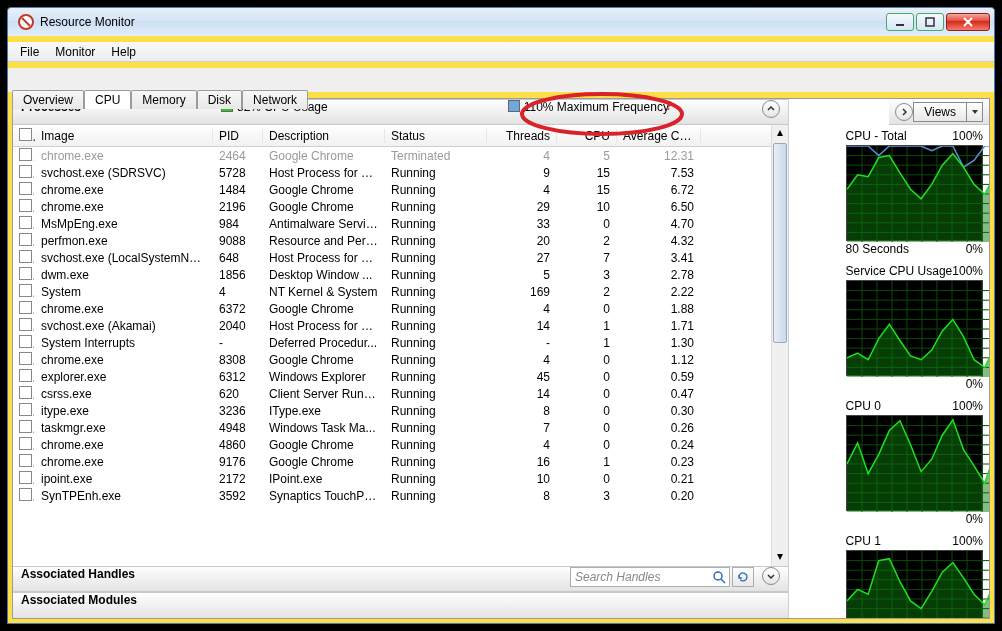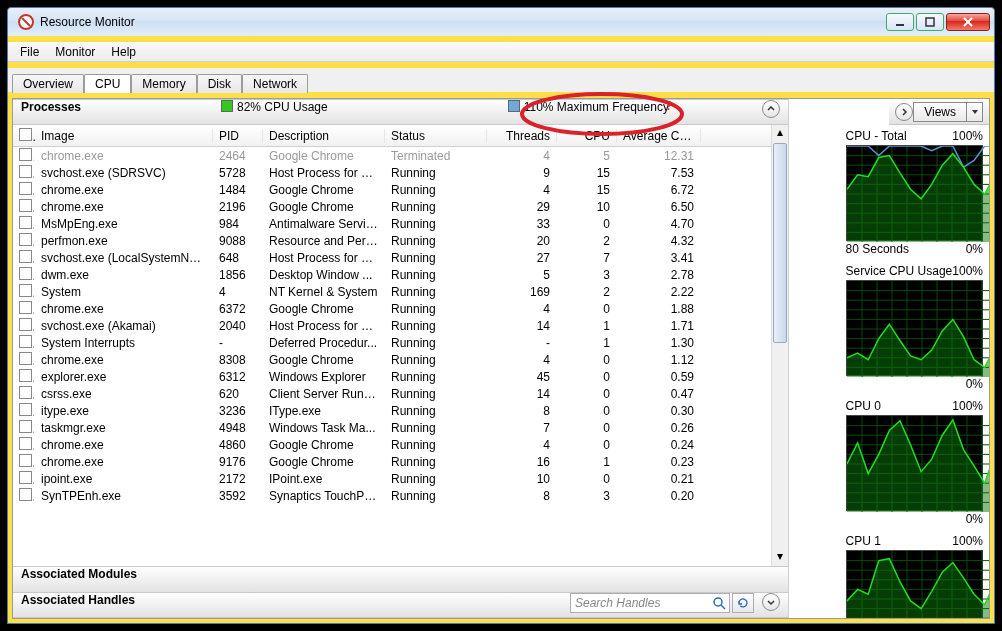--- a/index.html
+++ b/index.html
@@ -7,21 +7,21 @@
 .window { position: absolute; left: 7px; top: 7px; width: 988px; height: 617px; background: #fde047; border: 1px solid #4a7bb0; border-radius: 4px 4px 0 0; box-shadow: 0 0 6px rgba(0,0,0,.6); display: flex; flex-direction: column; gap: 6px; }
 .titlebar { height: 28px; background: linear-gradient(#e8f0fa,#d6e4f5 45%,#cbdff3 46%,#e4eefb); display: flex; align-items: center; padding: 0 4px; border-radius: 4px 4px 0 0; }
 .titlebar .icon { width: 16px; height: 16px; margin: 0 6px; }
 .titlebar .title { flex: 1; color: #000; }
 .win-btn { width: 28px; height: 18px; margin-left: 2px; border: 1px solid #4a6; border-radius: 3px; background: linear-gradient(#f6f9fd,#d7e6f7); display: flex; align-items: center; justify-content: center; }
 .win-btn.close { width: 44px; background: linear-gradient(#f5a6a0,#e0493b 45%,#d8281b 46%,#ef7c6d); border-color: #8b2218; color: #fff; }
 .win-btn svg { width: 10px; height: 10px; }
 .menubar { height: 20px; background: linear-gradient(#fafafa,#ececec); border-bottom: 1px solid #d0d0d0; display: flex; align-items: center; padding-left: 4px; }
 .menubar span { padding: 2px 8px; }
 .tabrow { height: 24px; display: flex; align-items: flex-end; padding: 4px 4px 0 4px; background: #f0f0f0; }
-.tab { padding: 2px 10px; border: 1px solid #9b9b9b; border-bottom: none; background: linear-gradient(#f7f7f7,#e8e8e8); margin-right: 0; position: relative; top: 1px; border-radius: 2px 2px 0 0; }
+.tab { padding: 2px 10px; border: 1px solid #9b9b9b; border-bottom: none; background: linear-gradient(#f7f7f7,#e8e8e8); margin-right: 0; position: relative; top: 17px; border-radius: 2px 2px 0 0; }
 .tab.active { background: #fff; z-index: 2; }
 .content-wrap { flex: 1; border: 1px solid #9b9b9b; margin: 0 4px 4px 4px; background: #fff; display: flex; overflow: hidden; }
 .left-pane { flex: 1; display: flex; flex-direction: column; border-right: 1px solid #d0d0d0; min-width: 0; }
 .right-pane { width: 200px; display: flex; flex-direction: column; background: #fff; align-items: flex-end; }
 .section-hdr { height: 26px; background: linear-gradient(#fefefe,#e3e3e3); border-top: 1px solid #c9c9c9; border-bottom: 1px solid #c9c9c9; display: flex; align-items: flex-start; padding: 0 8px; }
 .section-hdr .lbl { font-weight: bold; width: 200px; }
 .section-hdr .chip { width: 12px; height: 12px; border: 1px solid #666; margin-right: 4px; }
 .section-hdr .chip.green { background: #2fc91f; }
 .section-hdr .chip.blue { background: #6fa8dc; }
 .section-hdr .stat { margin-right: 40px; white-space: nowrap; }
@@ -350,25 +350,20 @@
         </div>
         <div class="scrollv">
           <div style="height:17px;text-align:center">▴</div>
           <div class="thumb" style="height:200px"></div>
           <div style="flex:1"></div>
           <div style="height:17px;text-align:center">▾</div>
         </div>
       </div>
 
 
-      <div class="section-hdr" style="border-bottom:none">
-        <span class="lbl">Associated Modules</span>
-        <span class="spacer"></span>
-      </div>
-
       <div class="section-hdr">
         <span class="lbl">Associated Handles</span>
         <span class="spacer"></span>
         <div class="search-wrap">
           <div class="search-box">
             <span>Search Handles</span>
             <span class="mag"><svg width="14" height="14" viewBox="0 0 14 14">
                   <circle cx="6" cy="6" r="4" fill="none" stroke="#2a6bbf" stroke-width="1.5"></circle>
                   <line x1="9" y1="9" x2="13" y2="13" stroke="#2a6bbf" stroke-width="1.5"></line>
                 </svg></span>
@@ -379,20 +374,25 @@
                 <polyline points="2,4 2,7 5,7" fill="none" stroke="#2a6bbf" stroke-width="1.3"></polyline>
               </svg>
             </div>
         </div>
         <span style="width:8px"></span>
         <span class="round-btn">
             <svg width="10" height="10" viewBox="0 0 10 10">
               <polyline points="2,4 5,7 8,4" fill="none" stroke="#333" stroke-width="1.5"></polyline>
             </svg>
           </span>
+      </div>
+
+      <div class="section-hdr" style="border-bottom:none">
+        <span class="lbl">Associated Modules</span>
+        <span class="spacer"></span>
       </div>
 
     </div>
 
     <div class="right-pane">
       <div class="views-bar">
         <span class="round-btn">
             <svg width="10" height="10" viewBox="0 0 10 10">
               <polyline points="4,2 7,5 4,8" fill="none" stroke="#333" stroke-width="1.5"></polyline>
             </svg>

